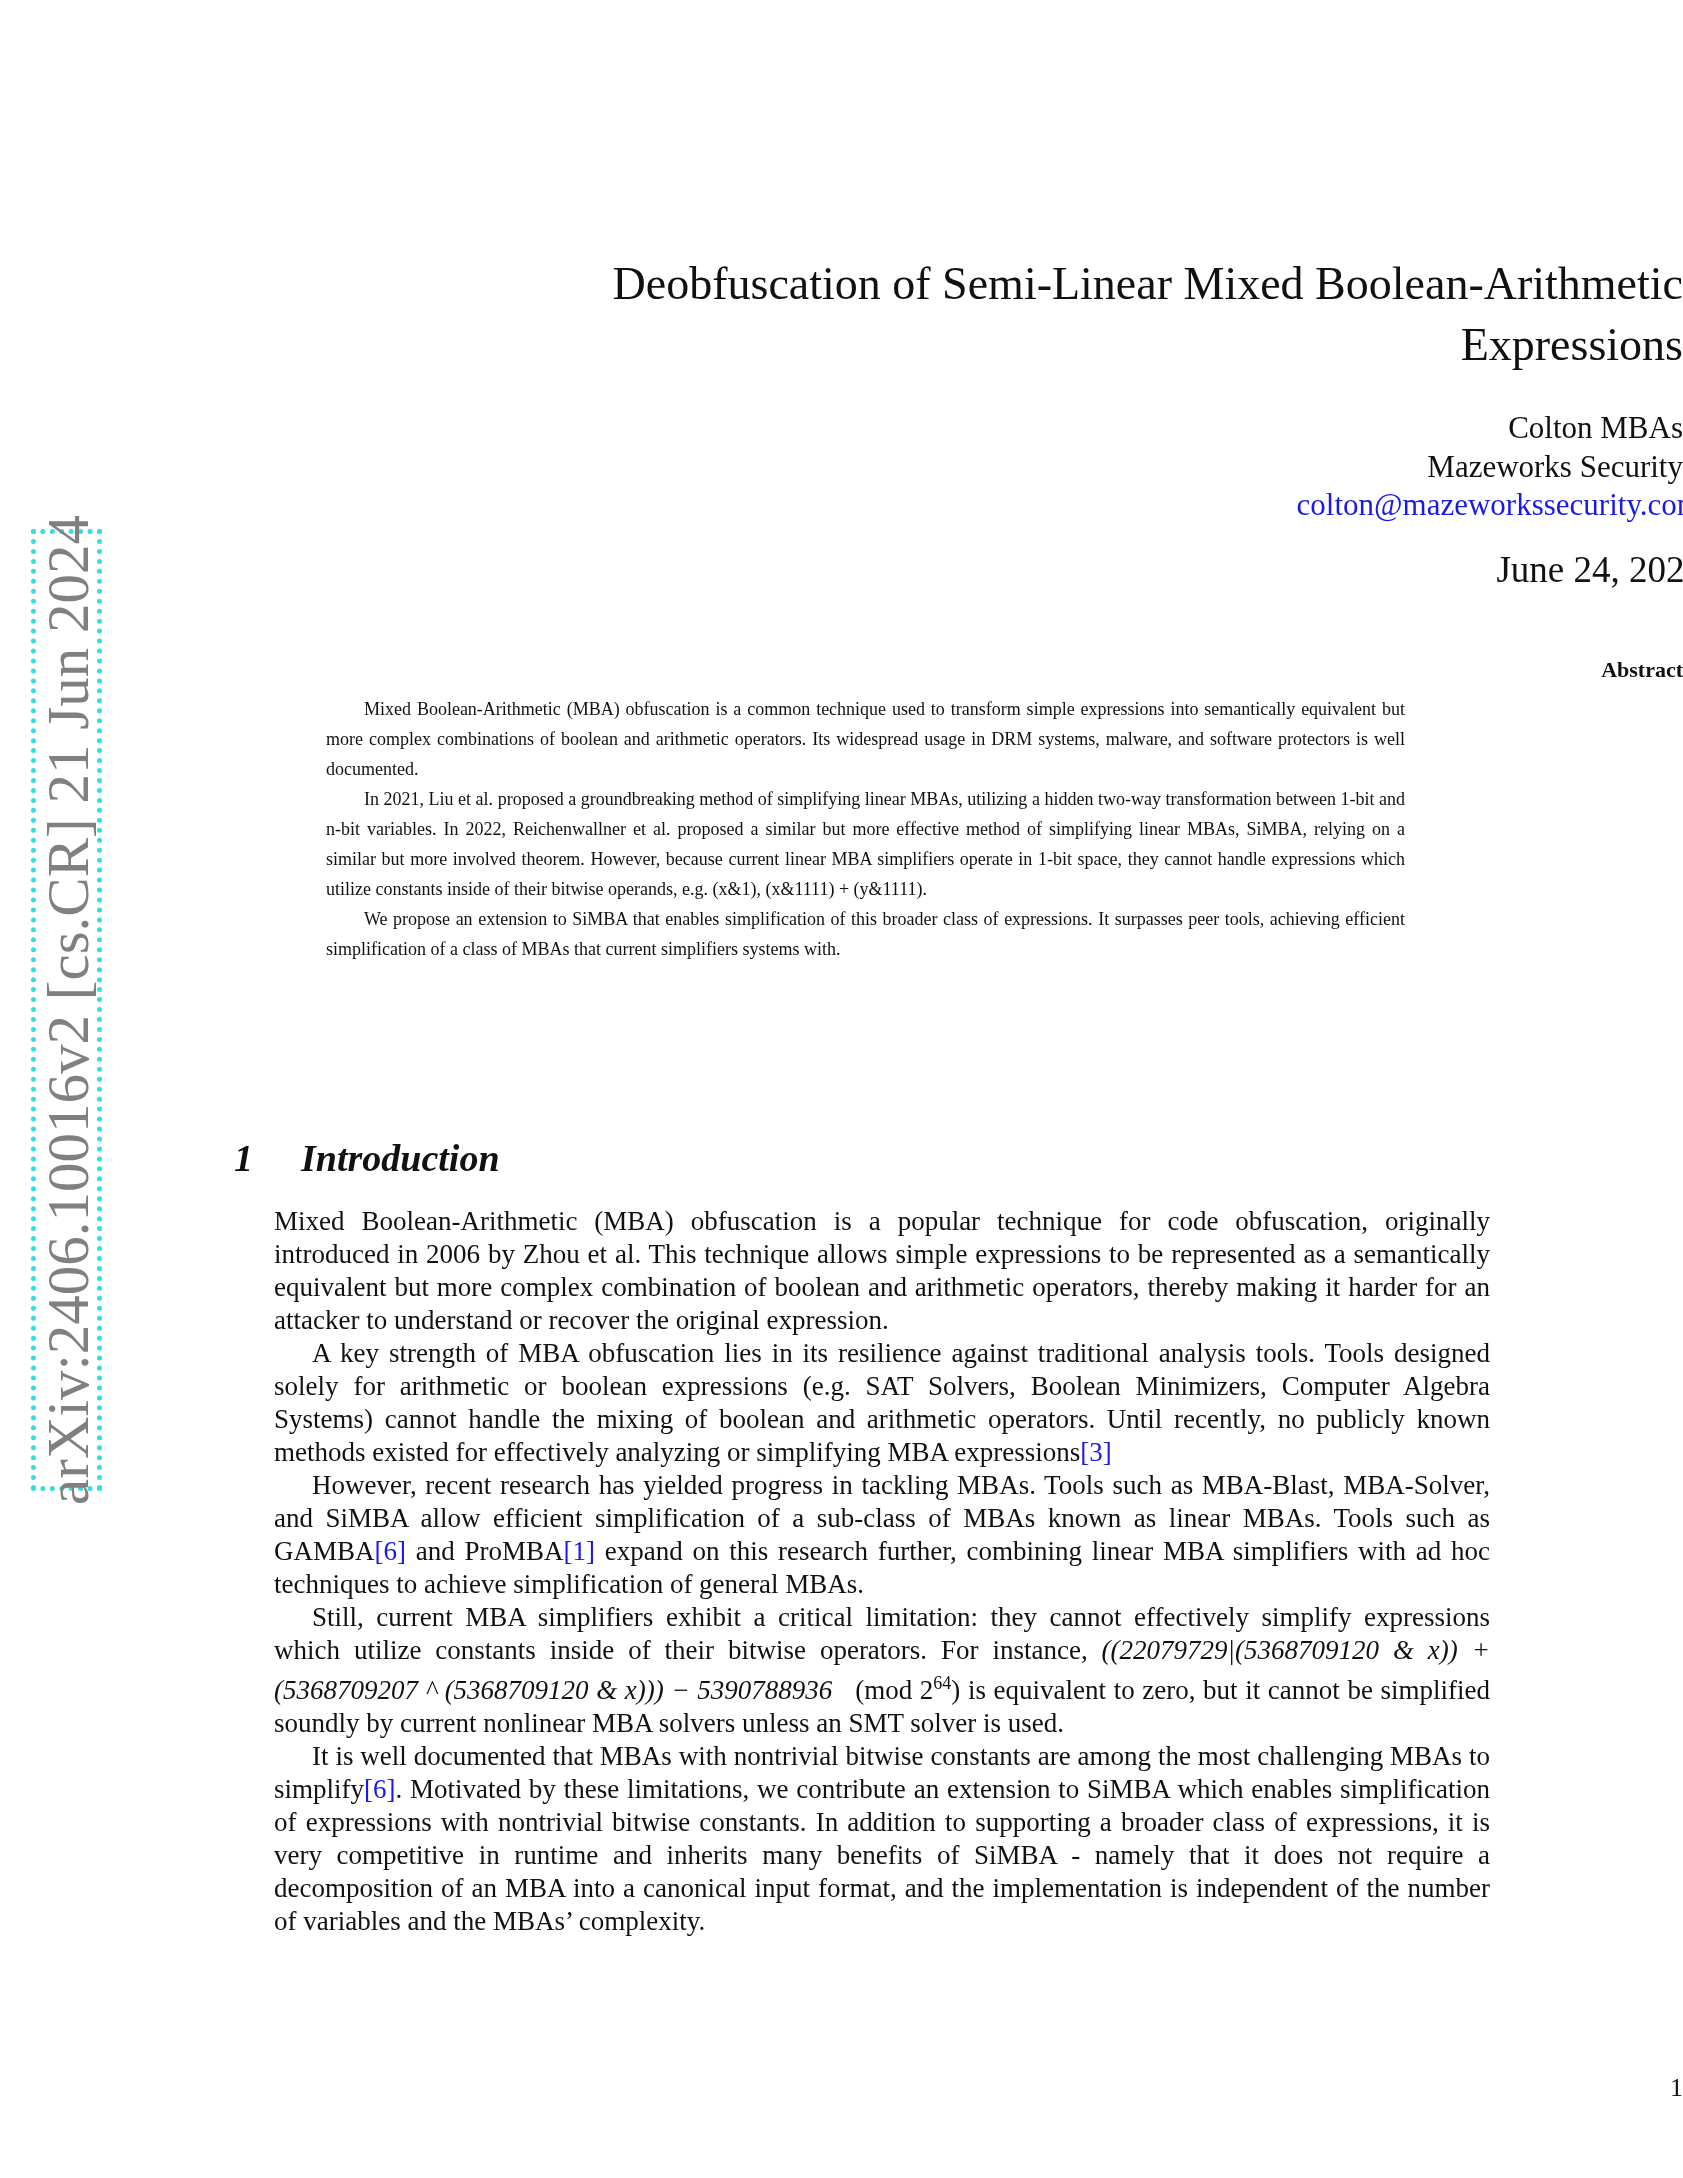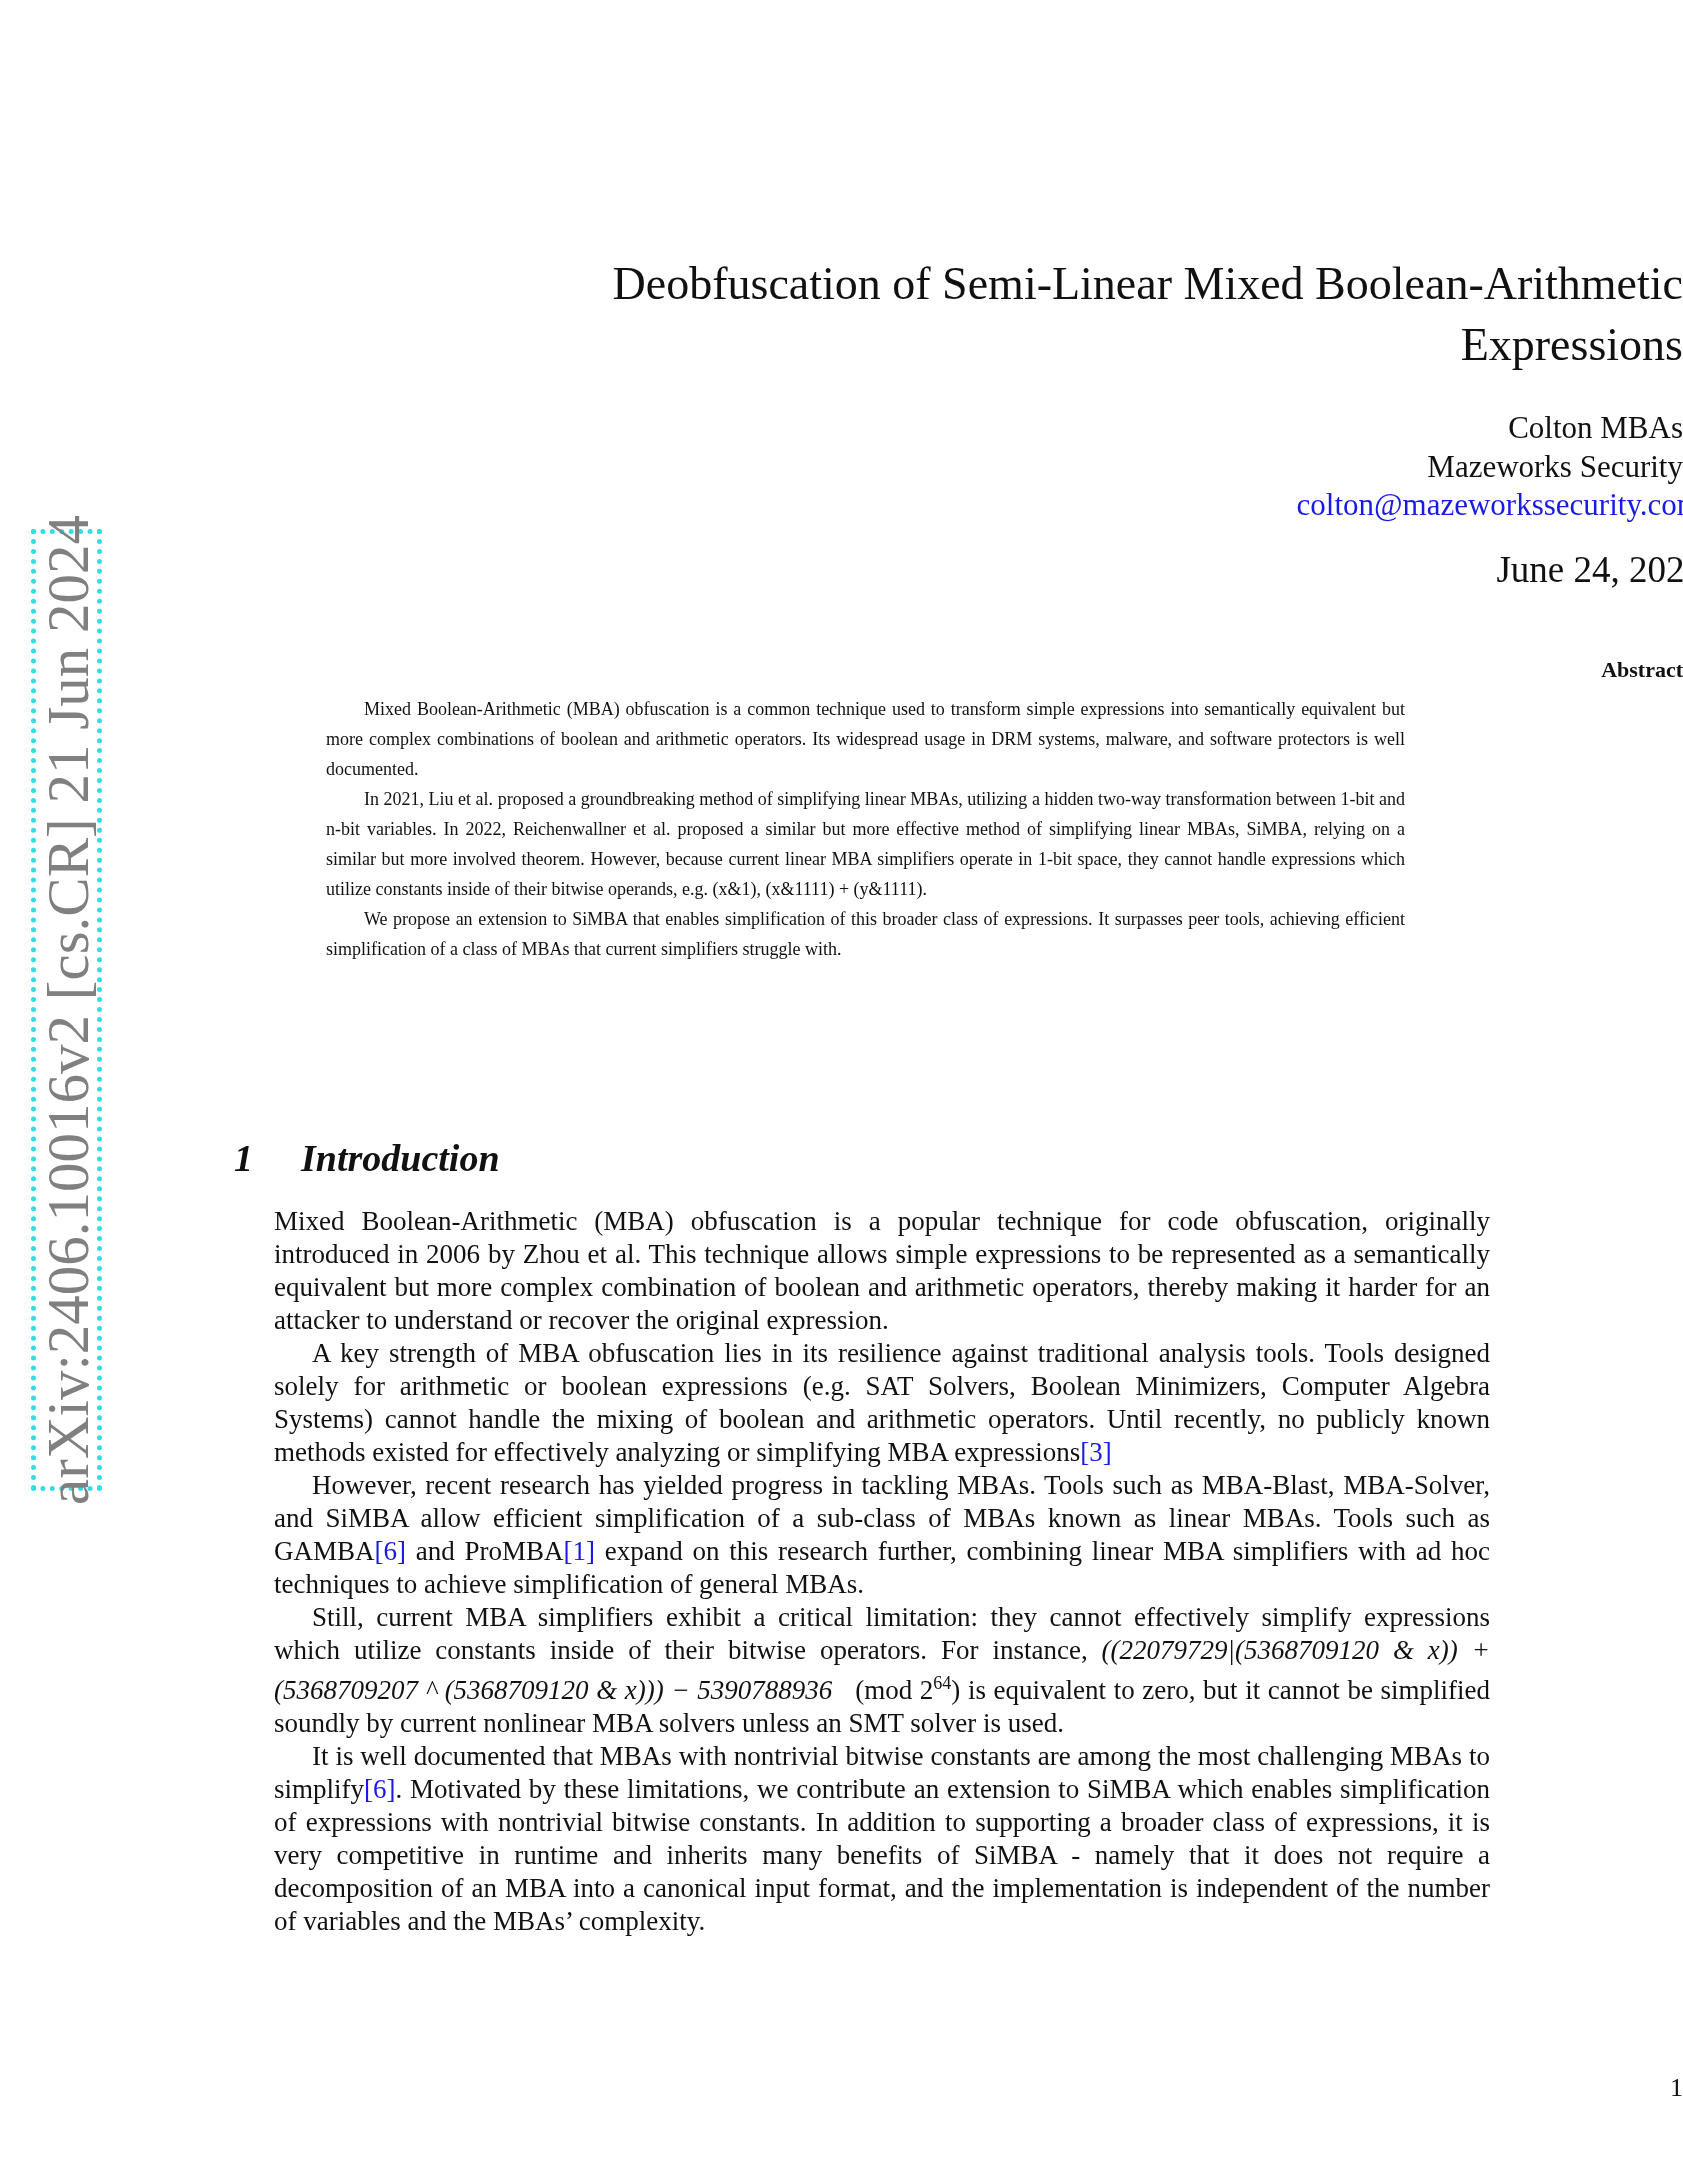--- a/index.html
+++ b/index.html
@@ -67,21 +67,21 @@
 <div class="abs center affil">Mazeworks Security</div>
 <div class="abs center" style="top:485px;padding-left:18px;">
   <a class="email" style="position:static;">colton@mazeworkssecurity.com</a>
 </div>
 <div class="abs center date">June 24, 2024</div>
 
 <div class="abs center abstract-head">Abstract</div>
 <div class="abs abstract">
   <p>Mixed Boolean-Arithmetic (MBA) obfuscation is a common technique used to transform simple expressions into semantically equivalent but more complex combinations of boolean and arithmetic operators. Its widespread usage in DRM systems, malware, and software protectors is well documented.</p>
   <p>In 2021, Liu et al. proposed a groundbreaking method of simplifying linear MBAs, utilizing a hidden two-way transformation between 1-bit and n-bit variables. In 2022, Reichenwallner et al. proposed a similar but more effective method of simplifying linear MBAs, SiMBA, relying on a similar but more involved theorem. However, because current linear MBA simplifiers operate in 1-bit space, they cannot handle expressions which utilize constants inside of their bitwise operands, e.g. (x&amp;1), (x&amp;1111) + (y&amp;1111).</p>
-  <p>We propose an extension to SiMBA that enables simplification of this broader class of expressions. It surpasses peer tools, achieving efficient simplification of a class of MBAs that current simplifiers struggle with.</p>
+  <p>We propose an extension to SiMBA that enables simplification of this broader class of expressions. It surpasses peer tools, achieving efficient simplification of a class of MBAs that current simplifiers systems with.</p>
 </div>
 
 <div class="abs section-head">
   <span class="num">1</span><span>Introduction</span>
 </div>
 
 <div class="abs body">
   <p class="first"><span>Mixed Boolean-Arithmetic (MBA) obfuscation is a popular technique for code obfuscation, originally introduced in 2006 by Zhou et al. This technique allows simple expressions to be represented as a semantically equivalent but more complex combination of boolean and arithmetic operators, thereby making it harder for an attacker to understand or recover the original expression.</span></p>
   <p><span>A key strength of MBA obfuscation lies in its resilience against traditional analysis tools. Tools designed solely for arithmetic or boolean expressions (e.g. SAT Solvers, Boolean Minimizers, Computer Algebra Systems) cannot handle the mixing of boolean and arithmetic operators. Until recently, no publicly known methods existed for effectively analyzing or simplifying MBA expressions</span><a class="cite">[3]</a></p>
   <p><span>However, recent research has yielded progress in tackling MBAs. Tools such as MBA-Blast, MBA-Solver, and SiMBA allow efficient simplification of a sub-class of MBAs known as linear MBAs. Tools such as GAMBA</span><a class="cite">[6]</a><span> and ProMBA</span><a class="cite">[1]</a><span> expand on this research further, combining linear MBA simplifiers with ad hoc techniques to achieve simplification of general MBAs.</span></p>

